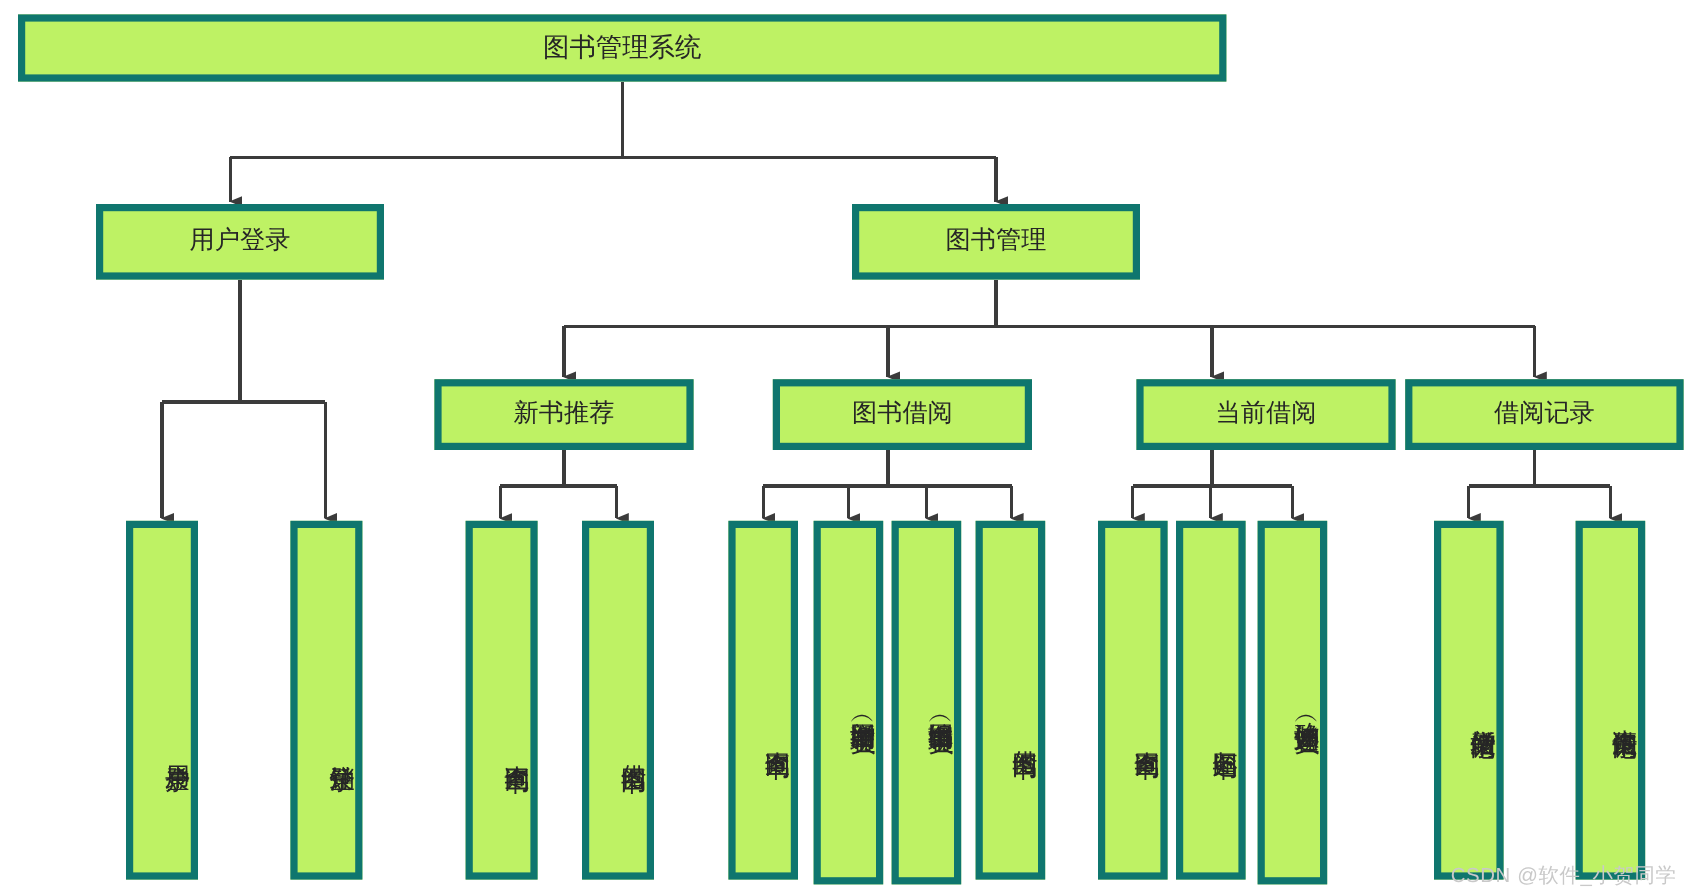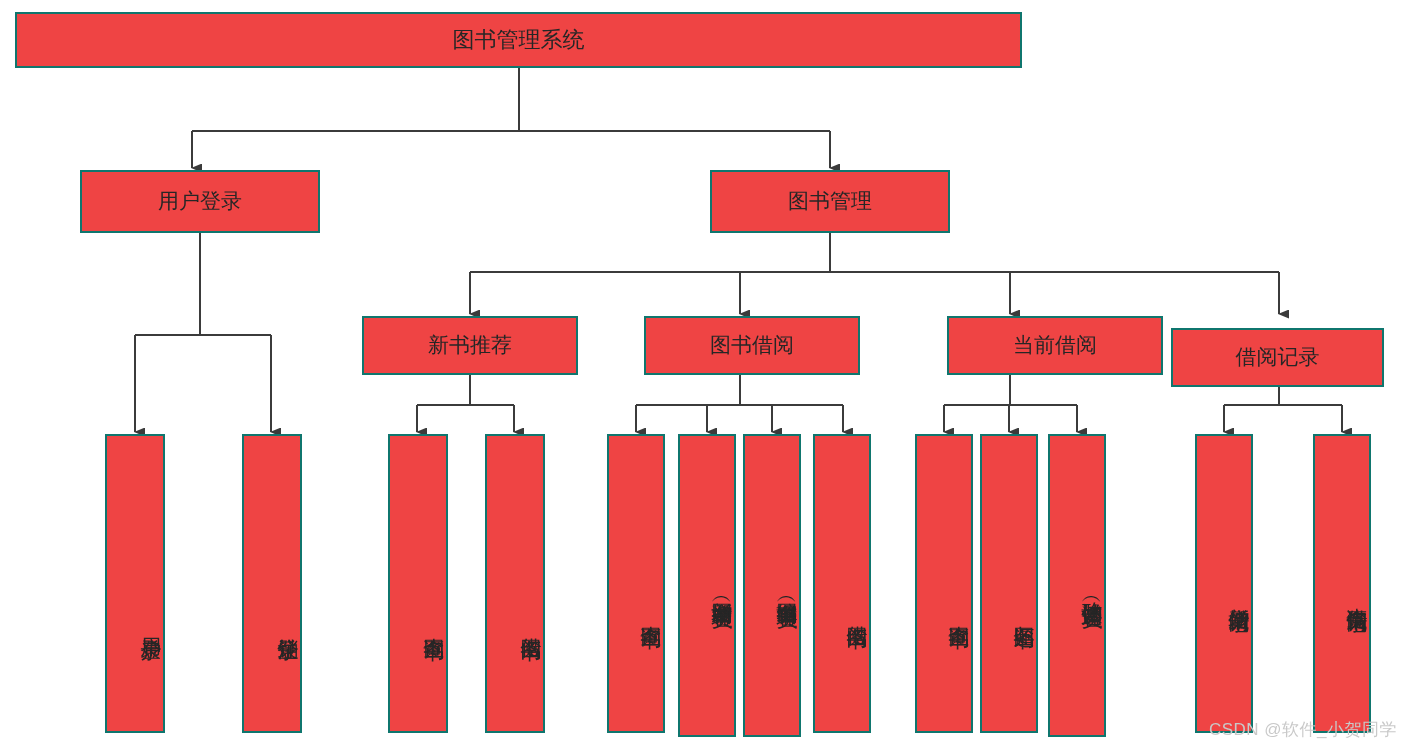--- a/index.html
+++ b/index.html
@@ -22,22 +22,22 @@
     position: absolute;
     left: 0;
     top: 0;
     width: 1405px;
     height: 747px;
     pointer-events: none;
   }
   .node {
     position: absolute;
     box-sizing: border-box;
-    background: #ef4444;
-    border: 2px solid #0f766e;
+    background: #bef264;
+    border: 6px solid #0f766e;
     display: flex;
     align-items: center;
     justify-content: center;
     color: #262626;
     text-align: left;
     line-height: 1.18;
   }
   .node.horiz {
     font-size: 21px;
     letter-spacing: 0px;
@@ -143,21 +143,21 @@
 
   <div class="node horiz" style="left:362px; top:316px; width:216px; height:59px;">
     <span class="label-inner">新书推荐</span>
   </div>
   <div class="node horiz" style="left:632px; top:316px; width:216px; height:59px;margin-left:12px;">
     <span class="label-inner">图书借阅</span>
   </div>
   <div class="node horiz" style="left:947px; top:316px; width:216px; height:59px;">
     <span class="label-inner">当前借阅</span>
   </div>
-  <div class="node horiz" style="left:1171px; top:328px; width:213px; height:59px;">
+  <div class="node horiz" style="left:1171px; top:316px; width:232px; height:59px;">
     <span class="label-inner">借阅记录</span>
   </div>
 
   <div class="node vert pad-top-lg" style="left:105px; top:434px; width:60px; height:299px;">
     <span class="label-inner">用户登录</span>
   </div>
   <div class="node vert pad-top-lg" style="left:242px; top:434px; width:60px; height:299px;">
     <span class="label-inner">注销登录</span>
   </div>
 

